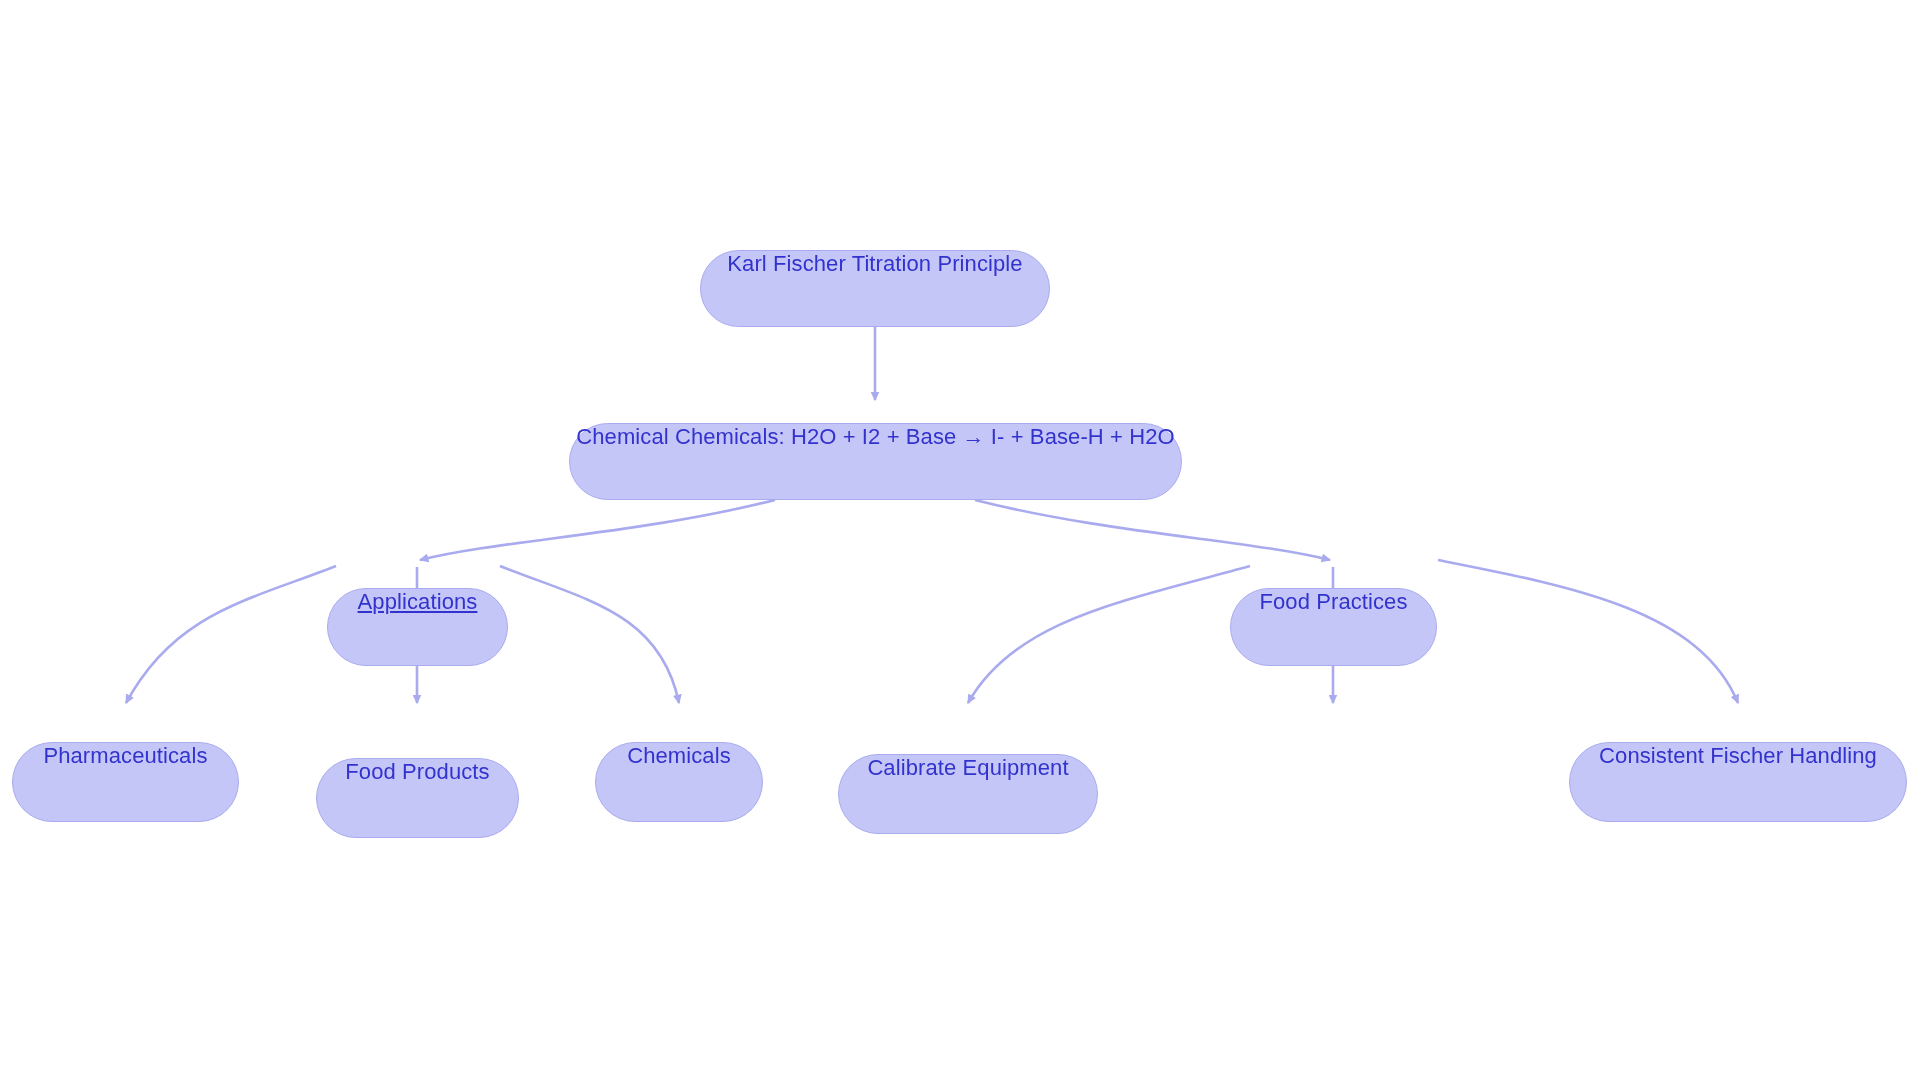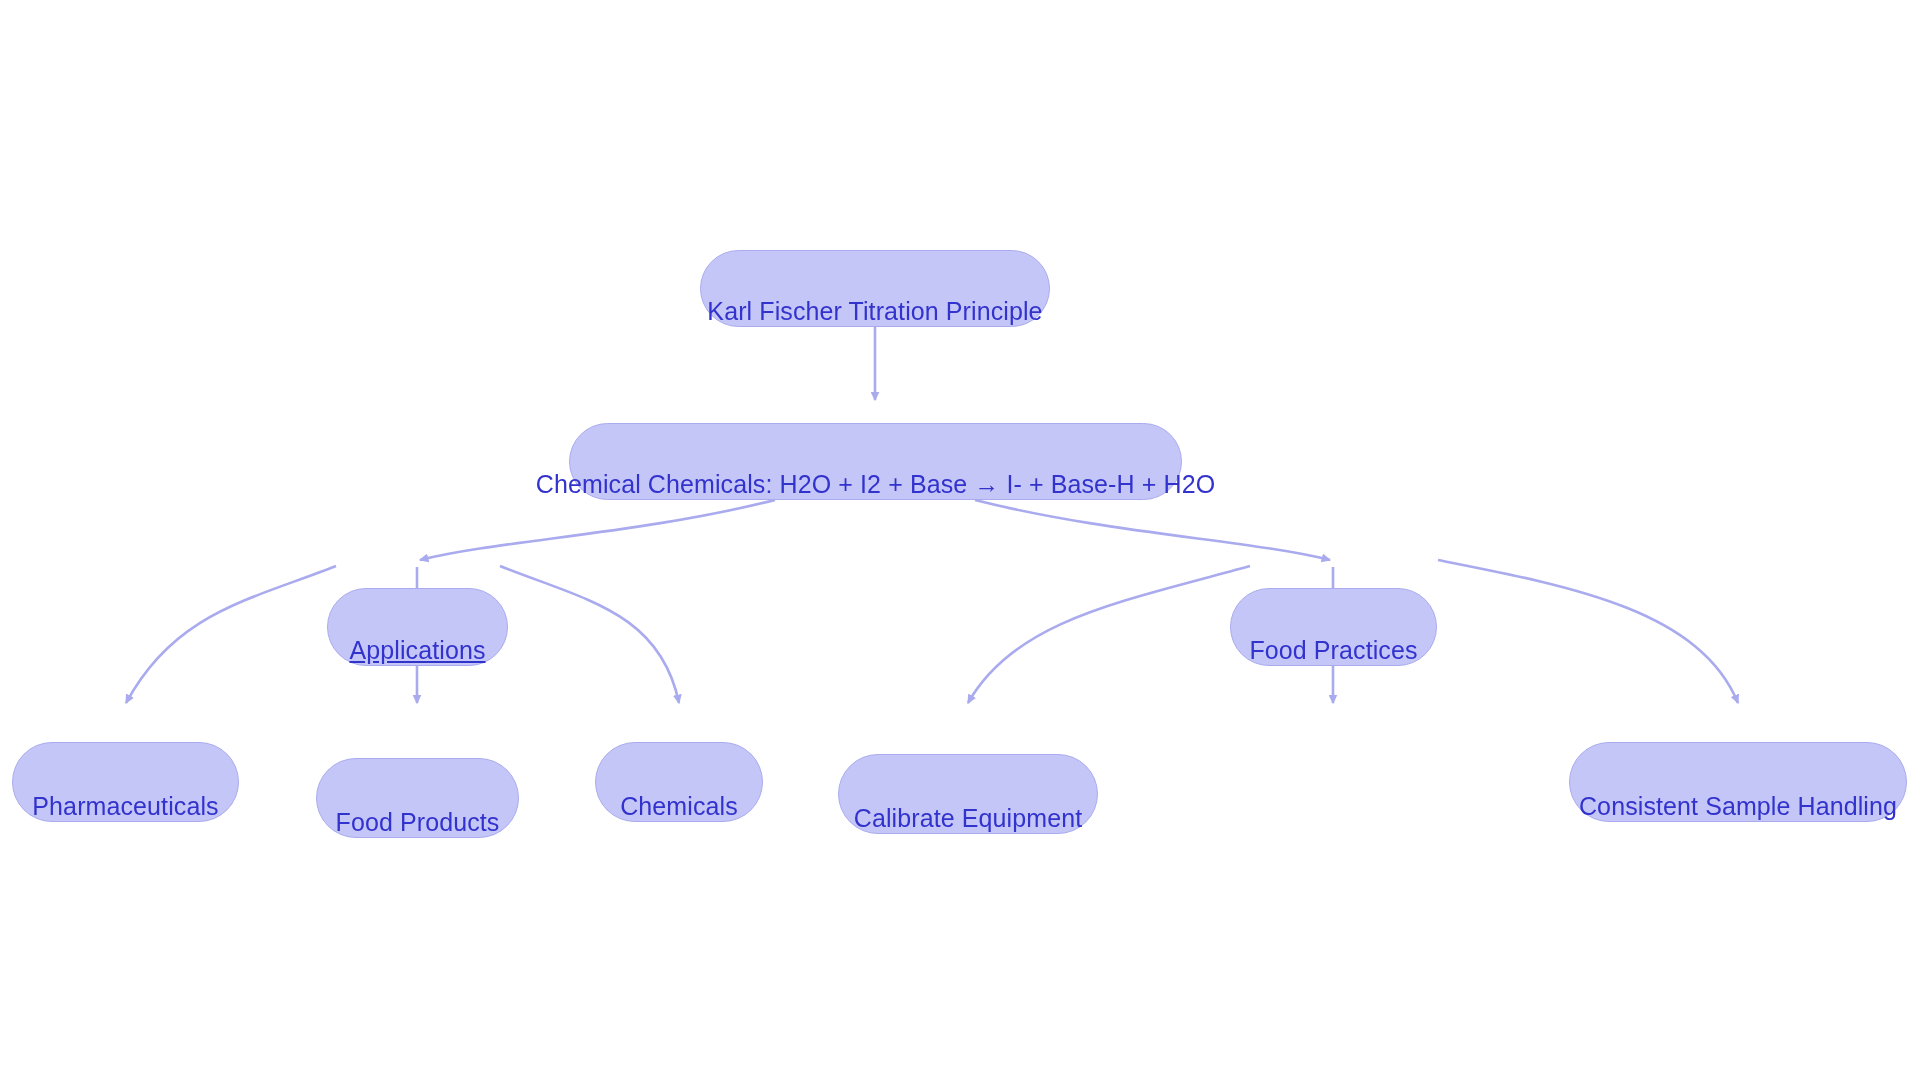--- a/index.html
+++ b/index.html
@@ -23,28 +23,28 @@
     position: absolute;
     left: 0;
     top: 0;
     width: 1920px;
     height: 1083px;
   }
   .node {
     position: absolute;
     box-sizing: border-box;
     display: flex;
-    align-items: flex-end;
+    align-items: flex-start;
     justify-content: center;
     background: #c5c6f8;
     border: 1.6px solid #a9abee;
     border-radius: 999px;
     color: #3232cd;
     font-family: "Liberation Sans", sans-serif;
-    font-size: 25px;
+    font-size: 22px;
     font-weight: 400;
     letter-spacing: 0.1px;
     white-space: nowrap;
     user-select: none;
   }
   .node-label {
     pointer-events: none;
   }
 </style>
 </head>
@@ -99,16 +99,16 @@
   <div class="node" style="left:595px; top:742px; width:168px; height:80px;">
     <span class="node-label">Chemicals</span>
   </div>
 
   <div class="node" style="left:838px; top:742px; width:260px; height:80px;margin-top:12px;">
     <span class="node-label">Calibrate Equipment</span>
   </div>
 
 
   <div class="node" style="left:1569px; top:742px; width:338px; height:80px;">
-    <span class="node-label">Consistent Sample Handling</span>
+    <span class="node-label">Consistent Fischer Handling</span>
   </div>
 
 </div>
 
 </body></html>

